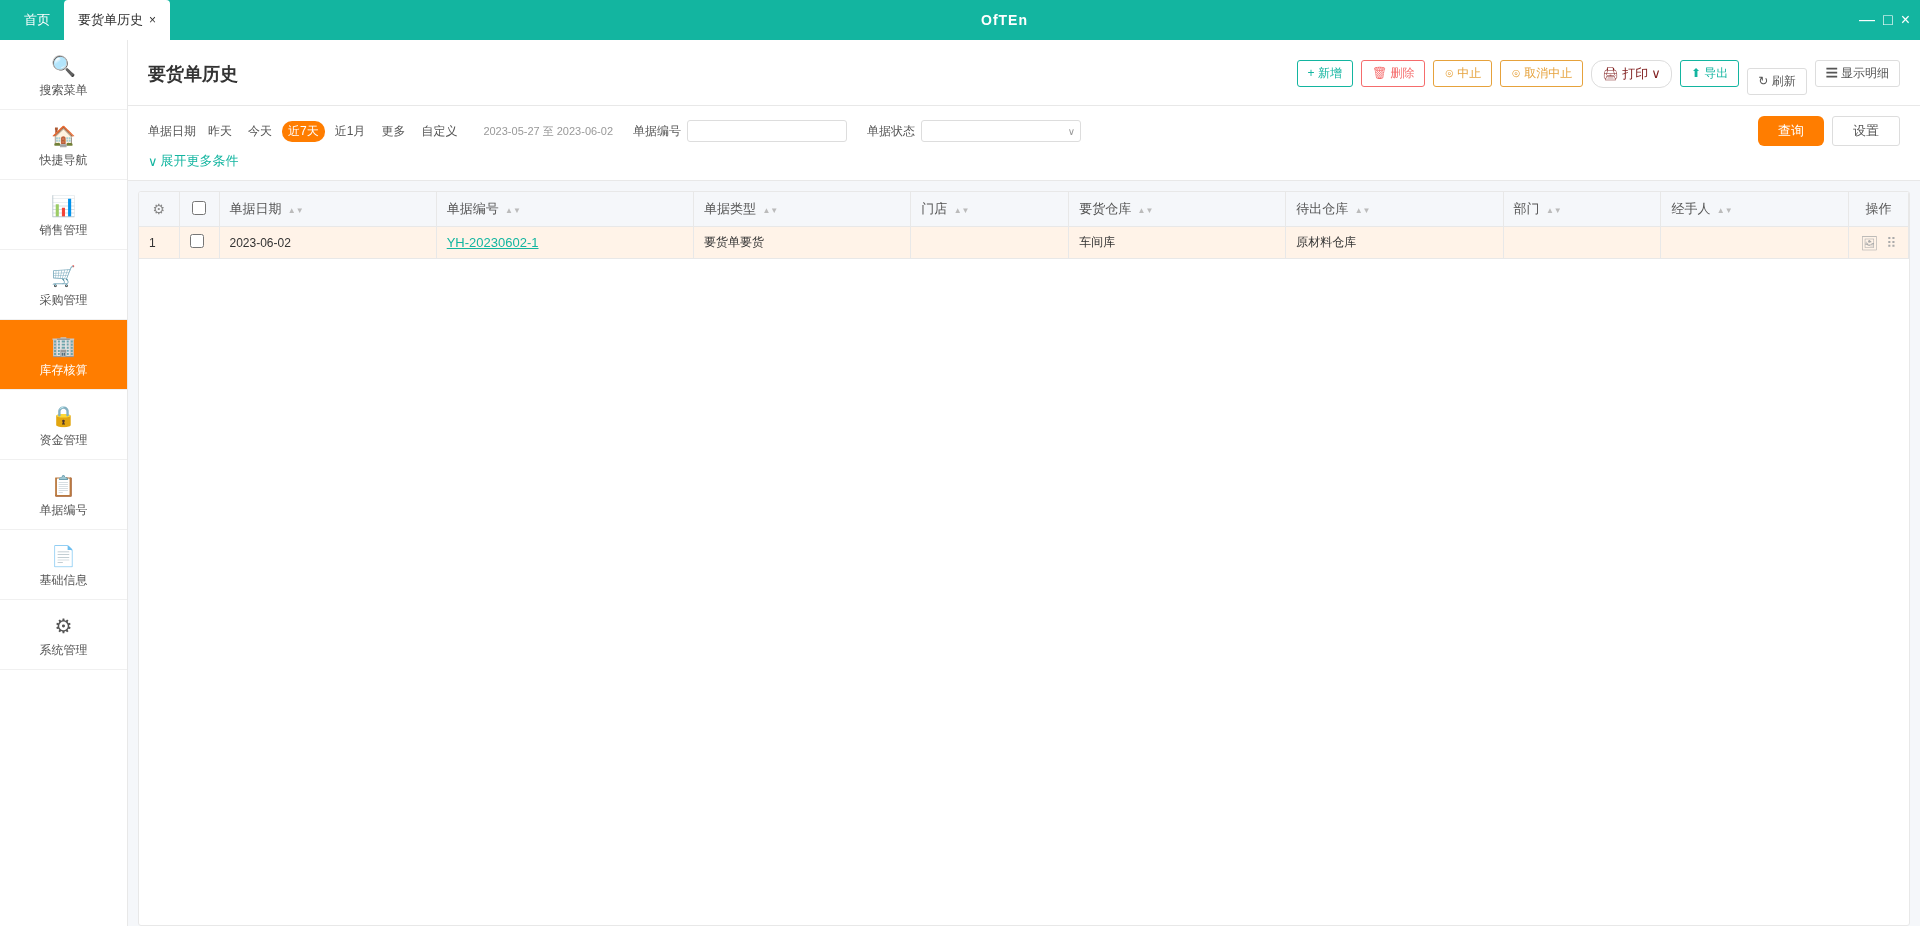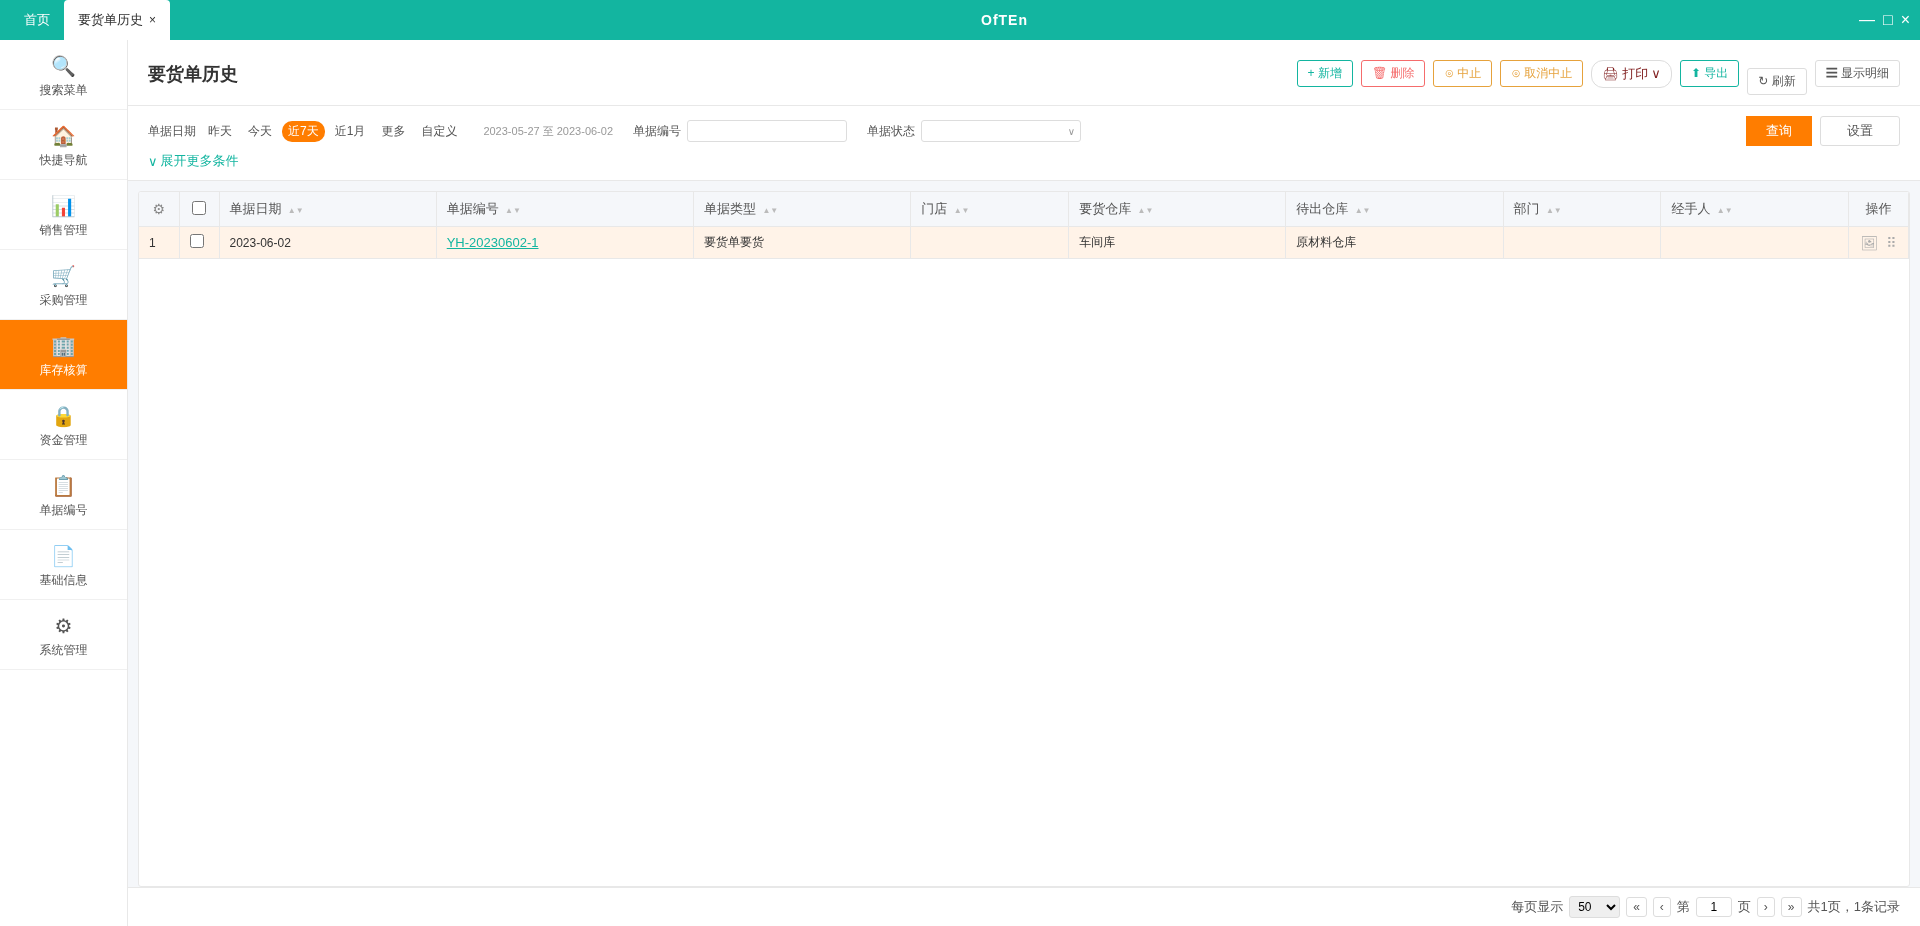--- a/index.html
+++ b/index.html
@@ -236,31 +236,31 @@
     
     .action-buttons {
       margin-left: auto;
       display: flex;
       gap: 8px;
     }
     .query-btn {
       background: #ff7d00;
       color: white;
       border: none;
-      border-radius: 0;
+      border-radius: 6px;
       padding: 5px 20px;
       cursor: pointer;
       font-size: 13px;
     }
     .settings-btn {
       background: white;
       color: #555;
       border: 1px solid #ddd;
       border-radius: 3px;
-      padding: 5px 26px;
+      padding: 5px 20px;
       cursor: pointer;
       font-size: 13px;
     }
 
     
     .table-area {
       flex: 1;
       overflow: auto;
       background: #fff;
       margin: 10px 10px 0;
@@ -558,31 +558,15 @@
                 <span class="ops-icon" title="查看">🖼</span>
                 <span class="ops-icon" title="更多">⠿</span>
               </div>
             </td>
           </tr>
         </tbody>
       </table>
     </div>
 
 
-    <div class="pagination">
-      <span>每页显示</span>
-      <select class="page-size-select">
-        <option value="50">50</option>
-        <option value="20">20</option>
-        <option value="100">100</option>
-      </select>
-      <button class="page-btn">«</button>
-      <button class="page-btn">‹</button>
-      <span>第</span>
-      <input class="page-input" type="text" value="1" style="">
-      <span>页</span>
-      <button class="page-btn">›</button>
-      <button class="page-btn">»</button>
-      <span>共1页，1条记录</span>
-    </div>
 
   </div>
 </div>
 
 </body></html>

